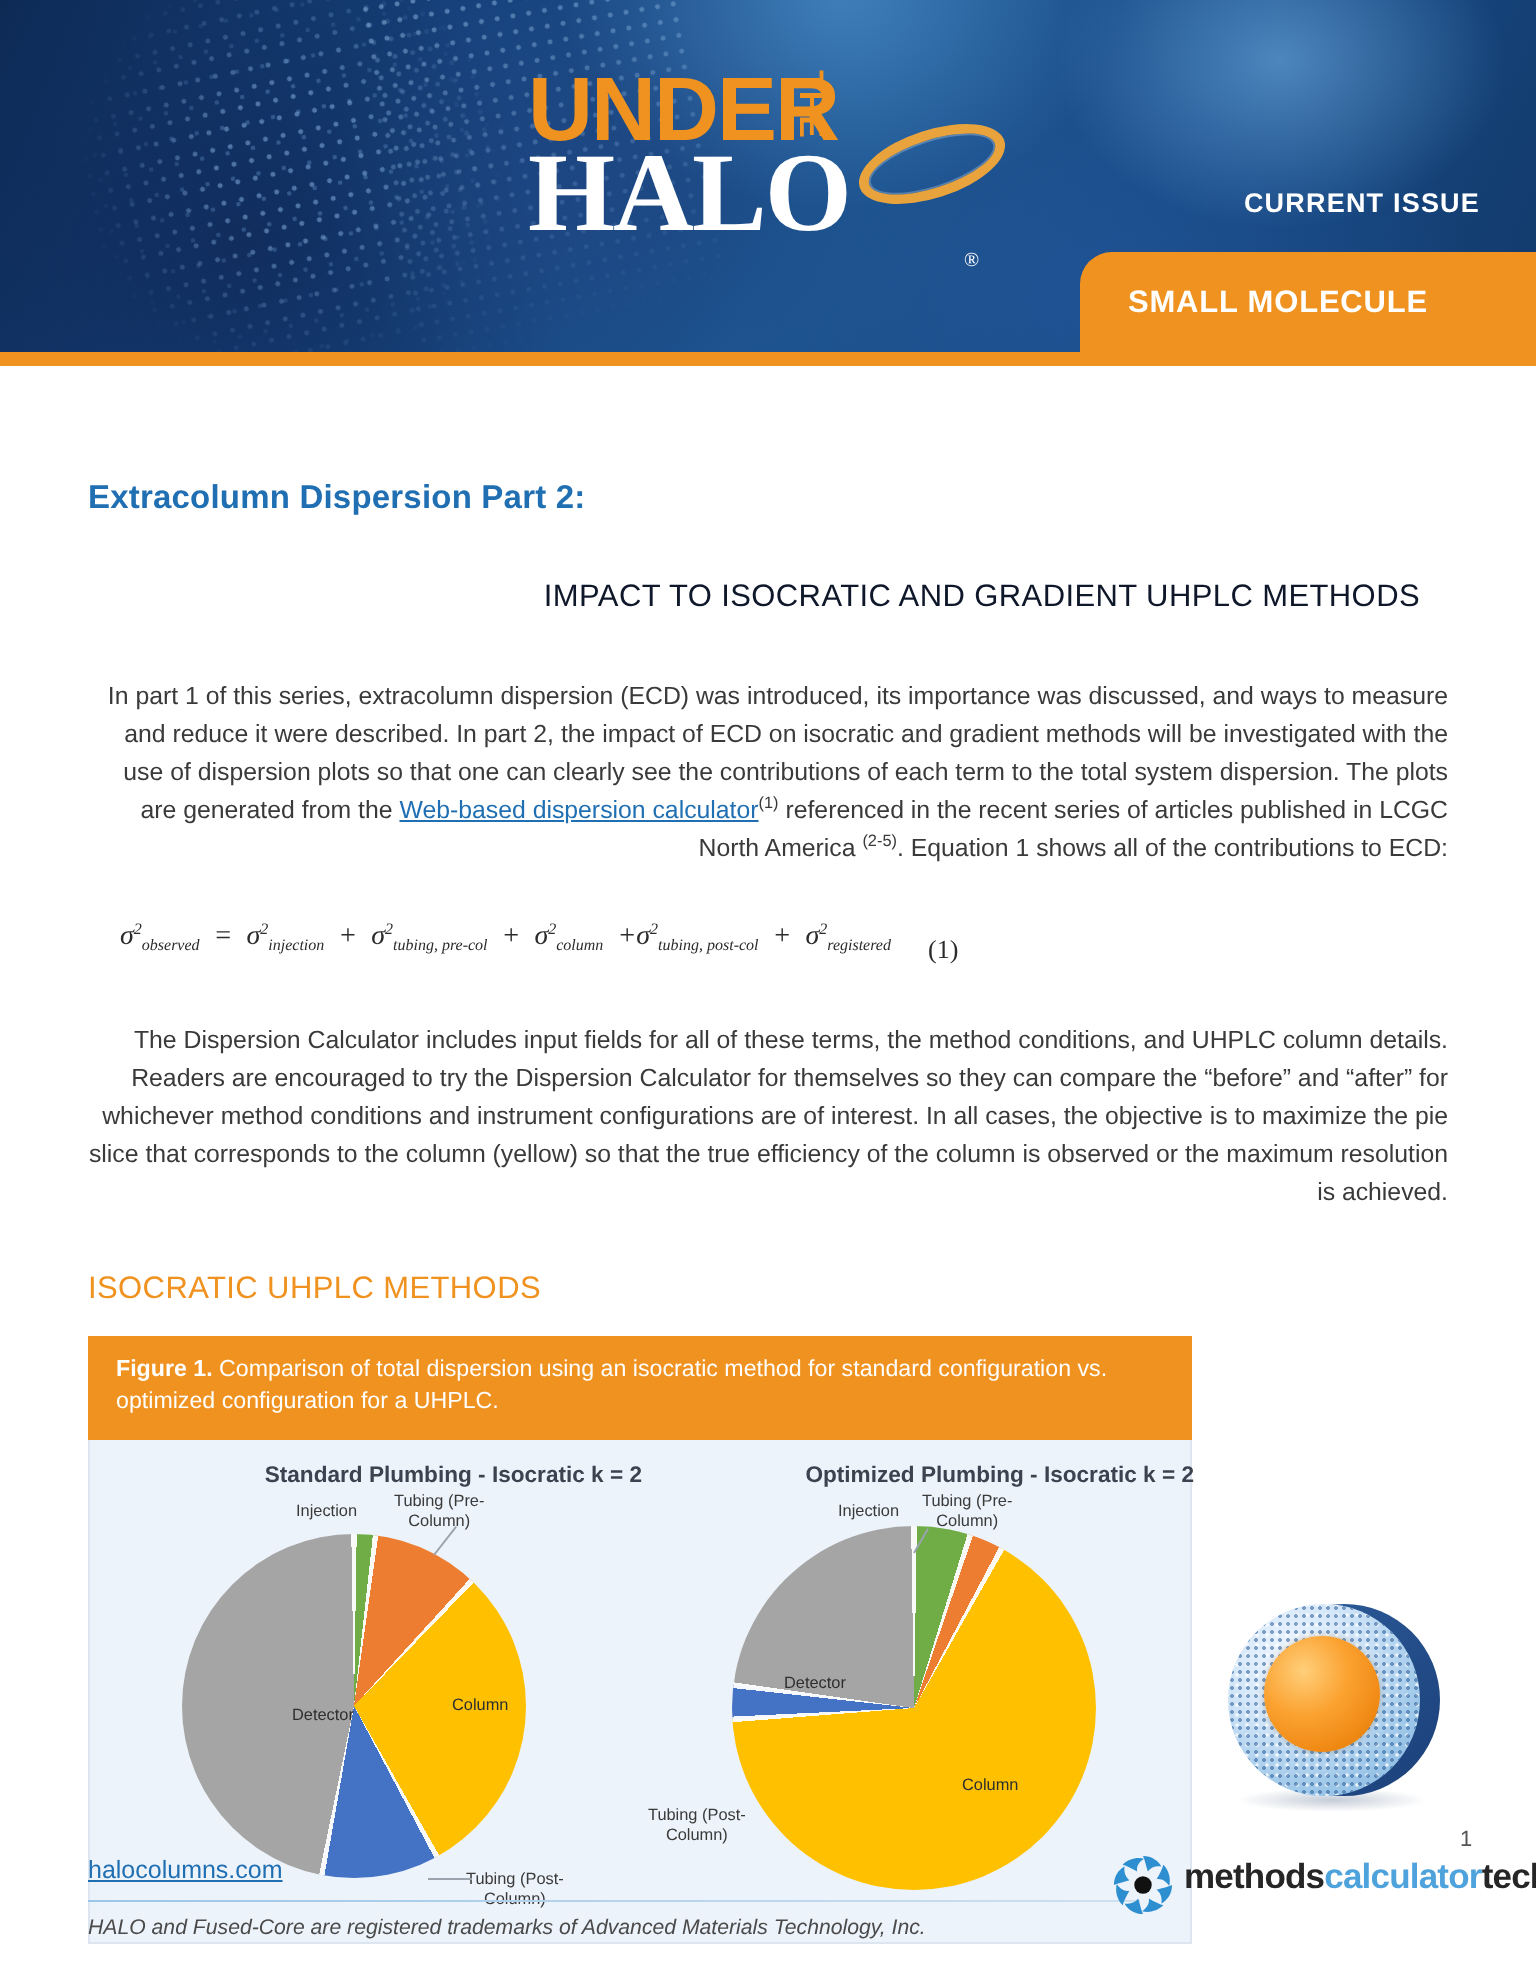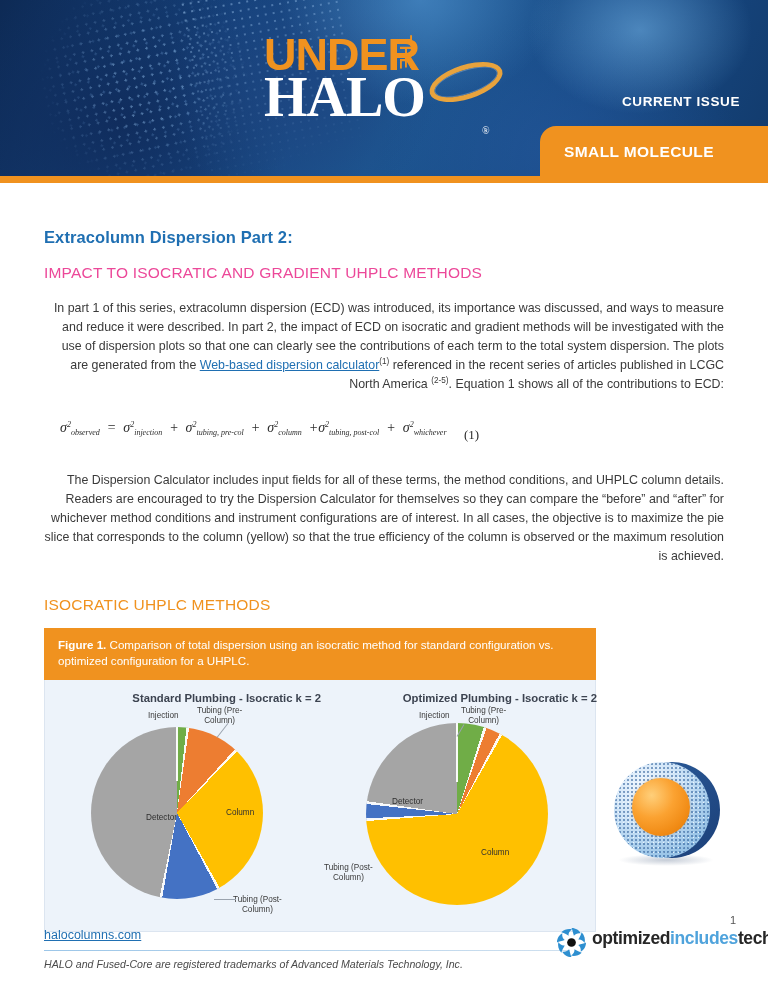--- a/index.html
+++ b/index.html
@@ -97,31 +97,32 @@
     position:absolute; right:0; top:126px;
     width:228px; height:51px;
     background:#F0921F;
     border-top-left-radius:16px;
     color:#fff; font-size:15.5px; font-weight:bold; letter-spacing:.4px;
     display:flex; align-items:center;
     padding-left:24px;
   }
 
   
-  .content { position:relative; padding: 0 44px; }
+  .content { position:relative; padding: 12px 44px; }
 
   h1.title {
     margin:0; padding-top:45px;
     font-size:16.5px; font-weight:bold; color:#1F6FB2;
     letter-spacing:.1px;
   }
   h2.subtitle {
-    margin:0; padding-top:17px;
-    font-size:15.5px; font-weight:normal; color:#ec4899;
+    margin:14px; padding-top:17px;
+    font-size:15.5px; font-weight:normal; color:#0f172a;
     letter-spacing:.2px;
+    text-align:right;
   }
   p.body {
     margin:0; padding-top:17px;
     font-size:12.4px; line-height:1.53; color:#3a3a3a;
     text-align:right;
   }
   p.body a { color:#1F6FB2; text-decoration:underline; }
   sup { font-size:8.2px; }
 
   .equation {
@@ -261,21 +262,21 @@
     <span class="eqn">
       <span class="sig">σ</span><span class="sup2">2</span><span class="sub">observed</span>
       &nbsp;=&nbsp;
       <span class="sig">σ</span><span class="sup2">2</span><span class="sub">injection</span>
       &nbsp;+&nbsp;
       <span class="sig">σ</span><span class="sup2">2</span><span class="sub">tubing, pre‑col</span>
       &nbsp;+&nbsp;
       <span class="sig">σ</span><span class="sup2">2</span><span class="sub">column</span>
       &nbsp;+<span class="sig">σ</span><span class="sup2">2</span><span class="sub">tubing, post‑col</span>
       &nbsp;+&nbsp;
-      <span class="sig">σ</span><span class="sup2">2</span><span class="sub">whichever</span>
+      <span class="sig">σ</span><span class="sup2">2</span><span class="sub">registered</span>
     </span>
     <span class="eqnum">(1)</span>
   </div>
 
   <p class="body">The Dispersion Calculator includes input fields for all of these terms, the method conditions, and UHPLC column details. Readers are encouraged to try the Dispersion Calculator for themselves so they can compare the “before” and “after” for whichever method conditions and instrument configurations are of interest. In all cases, the objective is to maximize the pie slice that corresponds to the column (yellow) so that the true efficiency of the column is observed or the maximum resolution is achieved.</p>
 
   <h3 class="section">ISOCRATIC UHPLC METHODS</h3>
 
   <div class="figure">
     <div class="fig-caption"><b>Figure 1.</b><span> Comparison of total dispersion using an isocratic method for standard configuration vs. optimized configuration for a UHPLC.</span></div>
@@ -374,15 +375,15 @@
         <path d="M62 32 C62 41 57 48 51 51 C52 45 50 40 46 37 C52 35 58 34 62 32Z"></path>
         <path d="M32 62 C23 62 16 57 13 51 C19 52 24 50 27 46 C29 52 30 58 32 62Z"></path>
         <path d="M2 32 C2 23 7 16 13 13 C12 19 14 24 18 27 C12 29 6 30 2 32Z"></path>
         <path d="M53 11 C59 17 61 26 59 33 C56 28 51 25 46 26 C49 21 52 15 53 11Z"></path>
         <path d="M53 53 C47 59 38 61 31 59 C36 56 39 51 38 46 C43 49 49 52 53 53Z"></path>
         <path d="M11 53 C5 47 3 38 5 31 C8 36 13 39 18 38 C15 43 12 49 11 53Z"></path>
         <path d="M11 11 C17 5 26 3 33 5 C28 8 25 13 26 18 C21 15 15 12 11 11Z"></path>
       </g>
       <circle cx="32" cy="32" r="9" fill="#111"></circle>
     </svg>
-    <div class="amt-text"><span class="amt-a">optimized</span><span class="amt-m">includes</span><span class="amt-t">technology</span></div>
+    <div class="amt-text"><span class="amt-a">methods</span><span class="amt-m">calculator</span><span class="amt-t">technology</span></div>
   </div>
 </div>
 
 </body></html>

